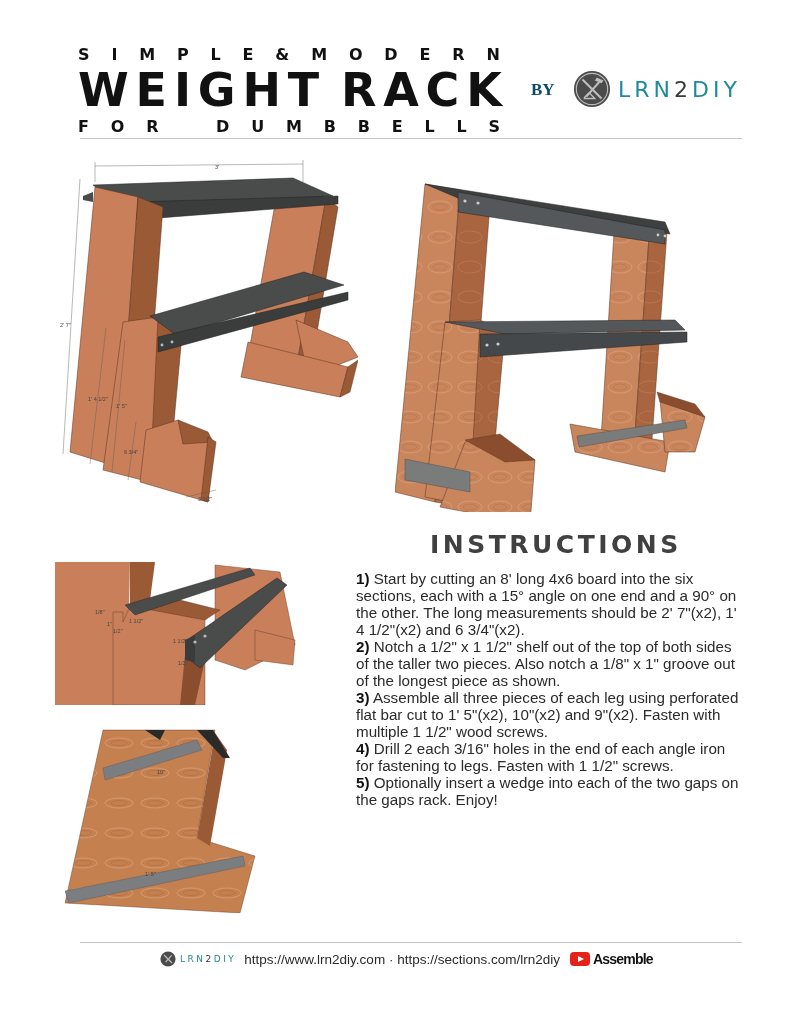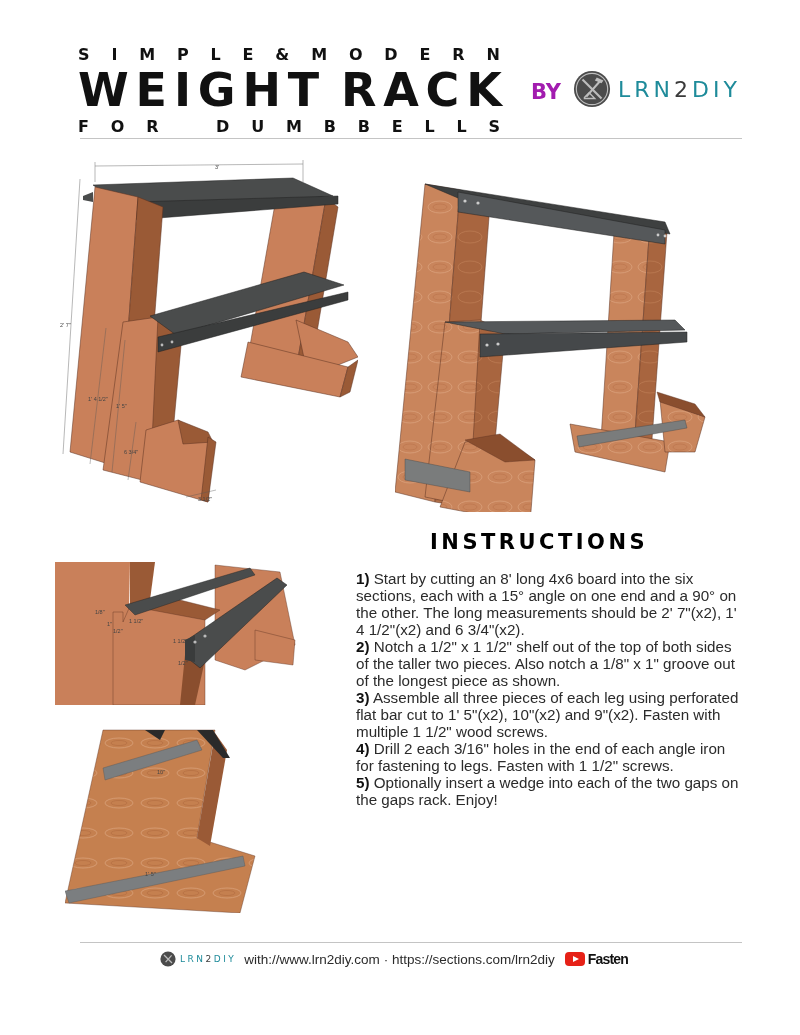--- a/index.html
+++ b/index.html
@@ -15,21 +15,21 @@
     }
     .sub-title span { display: inline-block; text-align: center; }
     .main-title {
       font-family: "DejaVu Sans", sans-serif; font-weight: bold;
       font-size: 46px; line-height: 48px; color: #111;
       display: flex; justify-content: space-between; width: 424px; margin-top: 0px;
     }
     .main-title span { display: inline-block; }
     .sub-title.bottom { margin-top: 2px; }
 
-    .by-label { position: absolute; left: 531px; top: 80px; font-weight: bold; font-size: 21px; color: #a21caf; }
+    .by-label { position: absolute; left: 531px; top: 80px; font-weight: bold; font-size: 17px; color: #0c4a6e; font-family: Liberation Serif, serif; }
     .brand { position: absolute; left: 573px; top: 70px; display: flex; align-items: center; }
     .brand-logo { width: 38px; height: 38px; }
     .brand-name {
       margin-left: 7px; font-family: "DejaVu Sans", sans-serif; font-size: 22px;
       letter-spacing: 4px; color: #1e8b9a; font-weight: normal;
     }
     .brand-name .two { color: #3a3a3a; }
 
     .rule { position: absolute; left: 80px; width: 662px; height: 1px; background: #c4c4c4; }
     .rule.top { top: 138px; }
@@ -40,21 +40,21 @@
     .diagram svg { display: block; }
     .diag-1 { left: 58px; top: 152px; width: 300px; height: 360px; }
     .diag-2 { left: 395px; top: 162px; width: 320px; height: 350px; }
     .diag-3 { left: 55px; top: 560px; width: 255px; height: 145px; }
     .diag-4 { left: 65px; top: 728px; width: 200px; height: 185px; }
     .dim-label { font-family: "Liberation Sans", sans-serif; font-size: 5.5px; fill: #444; }
 
     
     .instructions-title {
       position: absolute; left: 430px; top: 530px; font-weight: bold;
-      font-size: 21px; letter-spacing: 3.5px; color: #000000;
+      font-size: 25px; letter-spacing: 3.5px; color: #404040;
     }
     .instructions-body {
       position: absolute; left: 356px; top: 570px; width: 390px;
       font-family: "Liberation Sans", sans-serif; font-size: 15.2px; line-height: 17px; color: #2b2b2b;
     }
     .step .num { font-weight: bold; color: #111; }
 
     
     .footer { position: absolute; left: 160px; top: 950px; height: 18px; display: flex; align-items: center; }
     .footer-logo { width: 16px; height: 16px; }
@@ -282,21 +282,21 @@
 <div class="rule bottom"></div>
 
 <div class="footer">
   <svg class="footer-logo" viewBox="0 0 40 40">
     <circle cx="20" cy="20" r="19" fill="#4b4b4b"></circle>
     <line x1="10" y1="10" x2="30" y2="30" stroke="#bdbdbd" stroke-width="3"></line>
     <line x1="29" y1="11" x2="14" y2="28" stroke="#bdbdbd" stroke-width="3"></line>
   </svg>
   <span class="footer-brand"><span>LRN</span><span class="two">2</span><span>DIY</span></span>
   <span class="footer-links">
-    <span>with://www.lrn2diy.com</span>
+    <span>https://www.lrn2diy.com</span>
     <span>·</span>
     <span>https://sections.com/lrn2diy</span>
   </span>
   <span class="yt">
     <span class="yt-icon"></span>
-    <span class="yt-text">Fasten</span>
+    <span class="yt-text">Assemble</span>
   </span>
 </div>
 
 </body></html>

